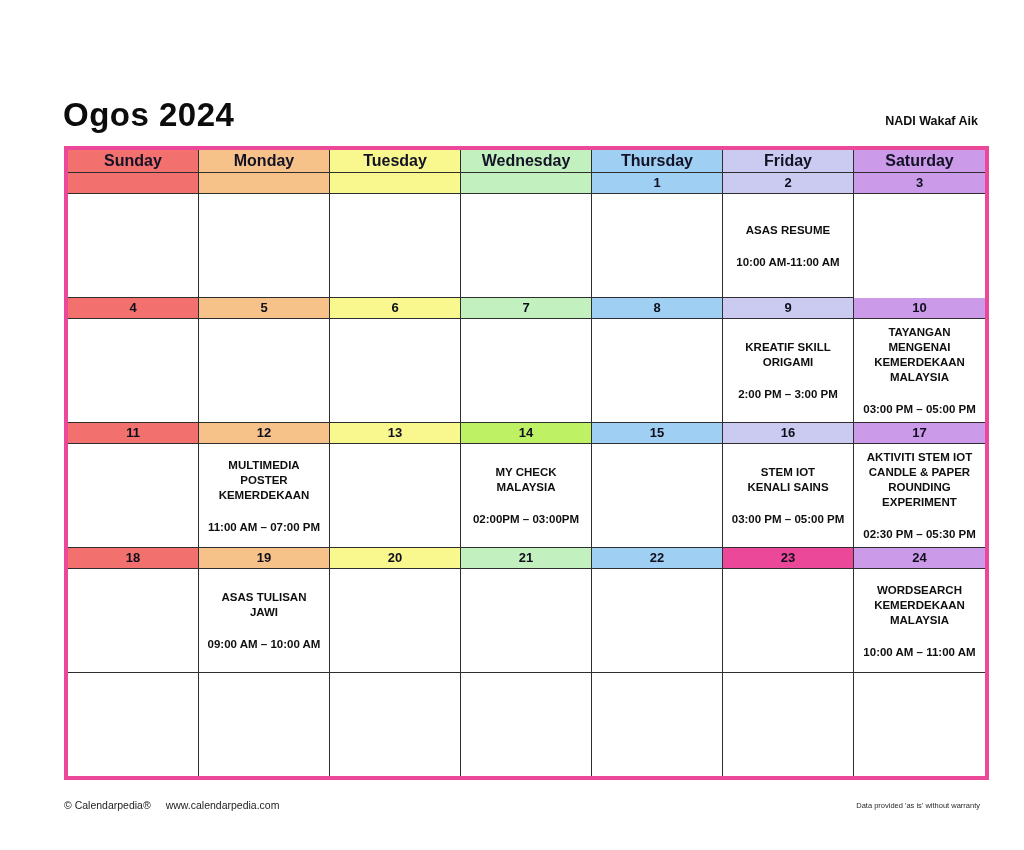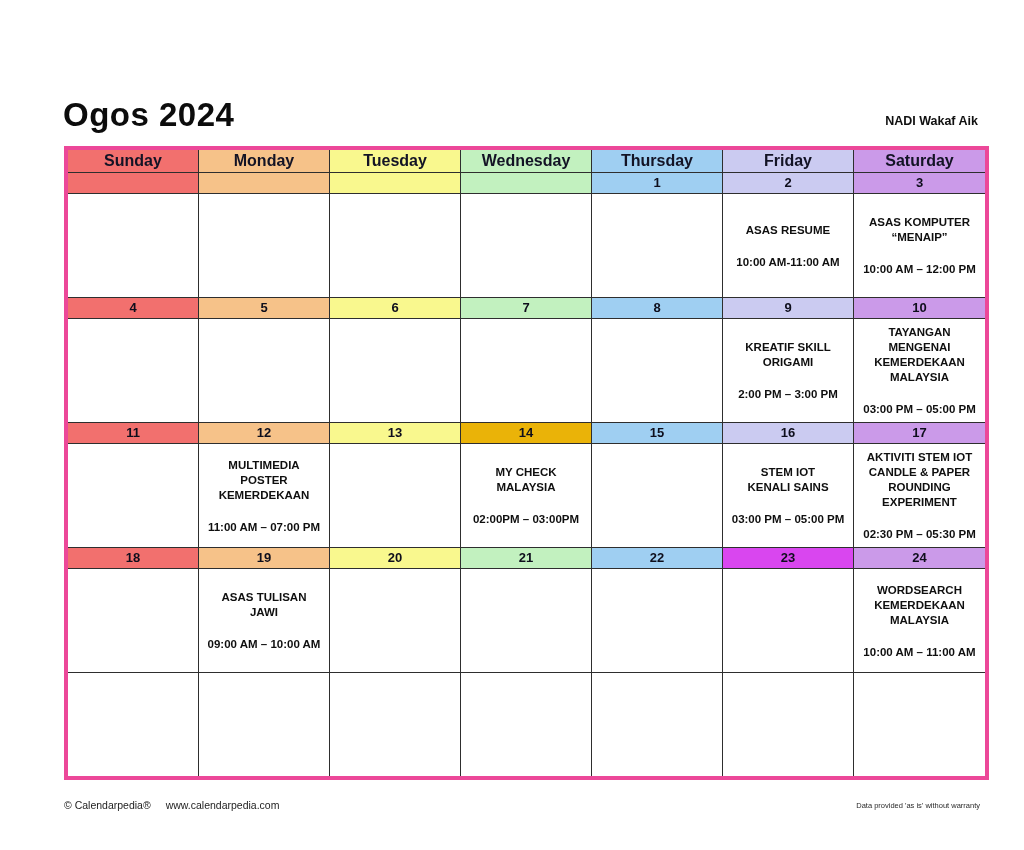--- a/index.html
+++ b/index.html
@@ -61,29 +61,20 @@
         <div class="cell"></div>
         <div class="cell"></div>
         <div class="cell">
           <div class="event">
             <div class="ev-title">
               <div class="ev-line">ASAS RESUME</div>
             </div>
             <div class="ev-time">10:00 AM-11:00 AM</div>
           </div>
         </div>
-        <div class="cell">
-          <div class="event">
-            <div class="ev-title">
-              <div class="ev-line">ASAS KOMPUTER</div>
-              <div class="ev-line">“MENAIP”</div>
-            </div>
-            <div class="ev-time">10:00 AM – 12:00 PM</div>
-          </div>
-        </div>
       </div>
       <div class="row">
         <div class="date-c" style="background: rgb(242, 112, 110);">4</div>
         <div class="date-c" style="background: rgb(246, 194, 137);">5</div>
         <div class="date-c" style="background: rgb(249, 248, 142);">6</div>
         <div class="date-c" style="background: rgb(194, 241, 191);">7</div>
         <div class="date-c" style="background: rgb(159, 207, 242);">8</div>
         <div class="date-c" style="background: rgb(203, 203, 241);">9</div>
         <div class="date-c" style="background: rgb(203, 154, 233);">10</div>
       </div>
@@ -111,21 +102,21 @@
               <div class="ev-line">MALAYSIA</div>
             </div>
             <div class="ev-time">03:00 PM – 05:00 PM</div>
           </div>
         </div>
       </div>
       <div class="row">
         <div class="date-c" style="background: rgb(242, 112, 110);">11</div>
         <div class="date-c" style="background: rgb(246, 194, 137);">12</div>
         <div class="date-c" style="background: rgb(249, 248, 142);">13</div>
-        <div class="date-c" style="background: #eab308;">14</div>
+        <div class="date-c" style="background: #bef264;">14</div>
         <div class="date-c" style="background: rgb(159, 207, 242);">15</div>
         <div class="date-c" style="background: rgb(203, 203, 241); text-align: center;">16</div>
         <div class="date-c" style="background: rgb(203, 154, 233);">17</div>
       </div>
       <div class="row">
         <div class="cell"></div>
         <div class="cell">
           <div class="event">
             <div class="ev-title">
               <div class="ev-line">MULTIMEDIA</div>
@@ -166,21 +157,21 @@
             <div class="ev-time">02:30 PM – 05:30 PM</div>
           </div>
         </div>
       </div>
       <div class="row">
         <div class="date-c" style="background: rgb(242, 112, 110);">18</div>
         <div class="date-c" style="background: rgb(246, 194, 137);">19</div>
         <div class="date-c" style="background: rgb(249, 248, 142);">20</div>
         <div class="date-c" style="background: rgb(194, 241, 191);">21</div>
         <div class="date-c" style="background: rgb(159, 207, 242);">22</div>
-        <div class="date-c" style="background: #d946ef;">23</div>
+        <div class="date-c" style="background: #ec4899;">23</div>
         <div class="date-c" style="background: rgb(203, 154, 233);">24</div>
       </div>
       <div class="row">
         <div class="cell"></div>
         <div class="cell">
           <div class="event">
             <div class="ev-title">
               <div class="ev-line">ASAS TULISAN</div>
               <div class="ev-line">JAWI</div>
             </div>

